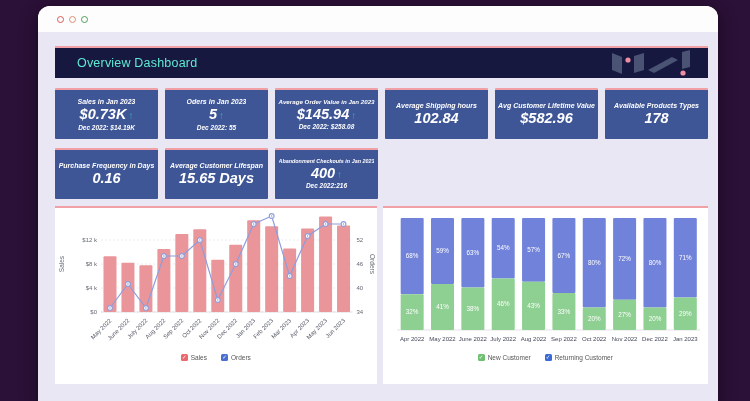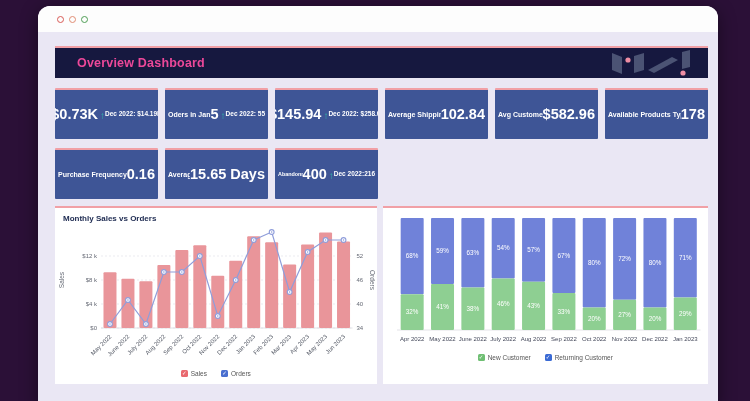--- a/index.html
+++ b/index.html
@@ -21,26 +21,26 @@
   .dot{width:7px;height:7px;border-radius:50%;border:1.6px solid;box-sizing:border-box;background:transparent;}
   .dot.red{border-color:#d85b56;}
   .dot.yellow{border-color:#e08c74;}
   .dot.green{border-color:#4f9e55;}
   .content{padding:14px 10px 0 17px;}
   .appheader{
     background:#16183f;border-top:2px solid #f1a0a6;height:30px;
     display:flex;align-items:center;justify-content:space-between;
     padding:0 12px 0 22px;box-sizing:content-box;
   }
-  .appheader .ttl{font-size:12.5px;font-weight:bold;color:#ec4899;letter-spacing:.2px;}
+  .appheader .ttl{font-size:12.5px;font-weight:normal;color:#5eead4;letter-spacing:.2px;}
   .kpi-grid{display:grid;grid-template-columns:repeat(6,1fr);gap:9px 7px;margin-top:10px;}
   .kpi-card{
     background:#3e5596;border-top:2px solid #f1a0a6;height:47px;color:#fff;
-    display:flex;flex-direction:row;align-items:center;justify-content:center;
-    text-align:center;padding:1px 3px;border-radius:1px;overflow:hidden;
+    display:flex;flex-direction:column;align-items:center;justify-content:center;
+    text-align:center;padding:1px 3px;border-radius:1px;overflow:hidden;font-style:italic;
   }
   .kpi-title{font-size:7px;font-weight:bold;line-height:1.3;white-space:nowrap;max-width:100%;overflow:hidden;}
   .kpi-value{font-size:14.5px;font-weight:bold;line-height:1.2;white-space:nowrap;}
   .kpi-arrow{font-size:10px;font-weight:bold;margin-left:2px;}
   .kpi-sub{font-size:6.5px;font-weight:bold;line-height:1.3;white-space:nowrap;}
   .charts-row{display:grid;grid-template-columns:325fr 329fr;gap:6px;margin-top:7px;}
   .panel{background:#ffffff;border-top:2px solid #f1a0a6;height:176px;overflow:hidden;}
   .panel-title{font-size:8px;font-weight:bold;color:#1c2950;padding:6px 0 0 8px;line-height:1.2;}
   .chart-svg{display:block;width:100%;height:146px;}
   .legend{display:flex;justify-content:center;align-items:center;gap:14px;font-size:6.5px;color:#555;margin-top:0;}
@@ -115,21 +115,20 @@
   </div>
         <div class="kpi-card">
     <div class="kpi-title" style="font-size: 5.4px;">Abandonment Checkouts in Jan 2023</div>
     <div class="kpi-value"><span>400</span><span class="kpi-arrow" style="color: rgb(47, 185, 168);">↑</span></div>
     <div class="kpi-sub">Dec 2022:216</div>
   </div>
       </div>
 
     <div class="charts-row">
       <div class="panel">
-        <div class="panel-title">Monthly Sales vs Orders</div>
         <svg class="chart-svg" id="combo-svg" viewBox="0 0 321.515625 146">
             <line x1="46" y1="104" x2="297.515625" y2="104" stroke="#e2e2e9" stroke-width="0.7" stroke-dasharray="2 2"></line>
             <text x="42" y="106" text-anchor="end" font-size="6" fill="#666a75">$0</text>
             <text x="301.515625" y="106" text-anchor="start" font-size="6" fill="#666a75">34</text>
             <line x1="46" y1="80" x2="297.515625" y2="80" stroke="#e2e2e9" stroke-width="0.7" stroke-dasharray="2 2"></line>
             <text x="42" y="82" text-anchor="end" font-size="6" fill="#666a75">$4 k</text>
             <text x="301.515625" y="82" text-anchor="start" font-size="6" fill="#666a75">40</text>
             <line x1="46" y1="56" x2="297.515625" y2="56" stroke="#e2e2e9" stroke-width="0.7" stroke-dasharray="2 2"></line>
             <text x="42" y="58" text-anchor="end" font-size="6" fill="#666a75">$8 k</text>
             <text x="301.515625" y="58" text-anchor="start" font-size="6" fill="#666a75">46</text>

